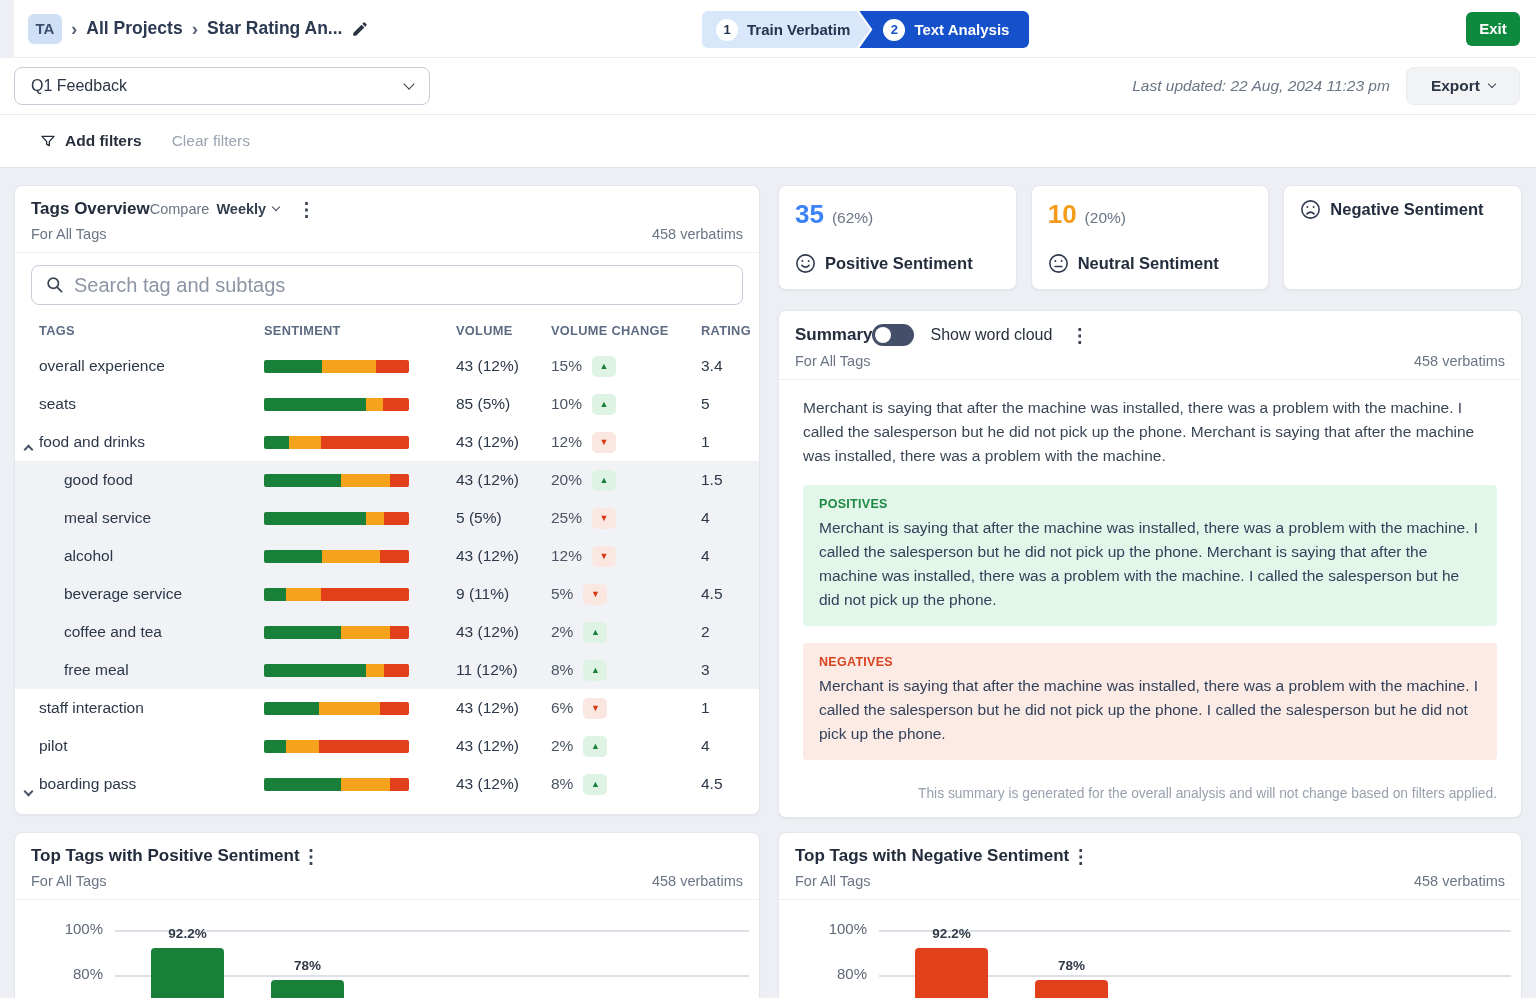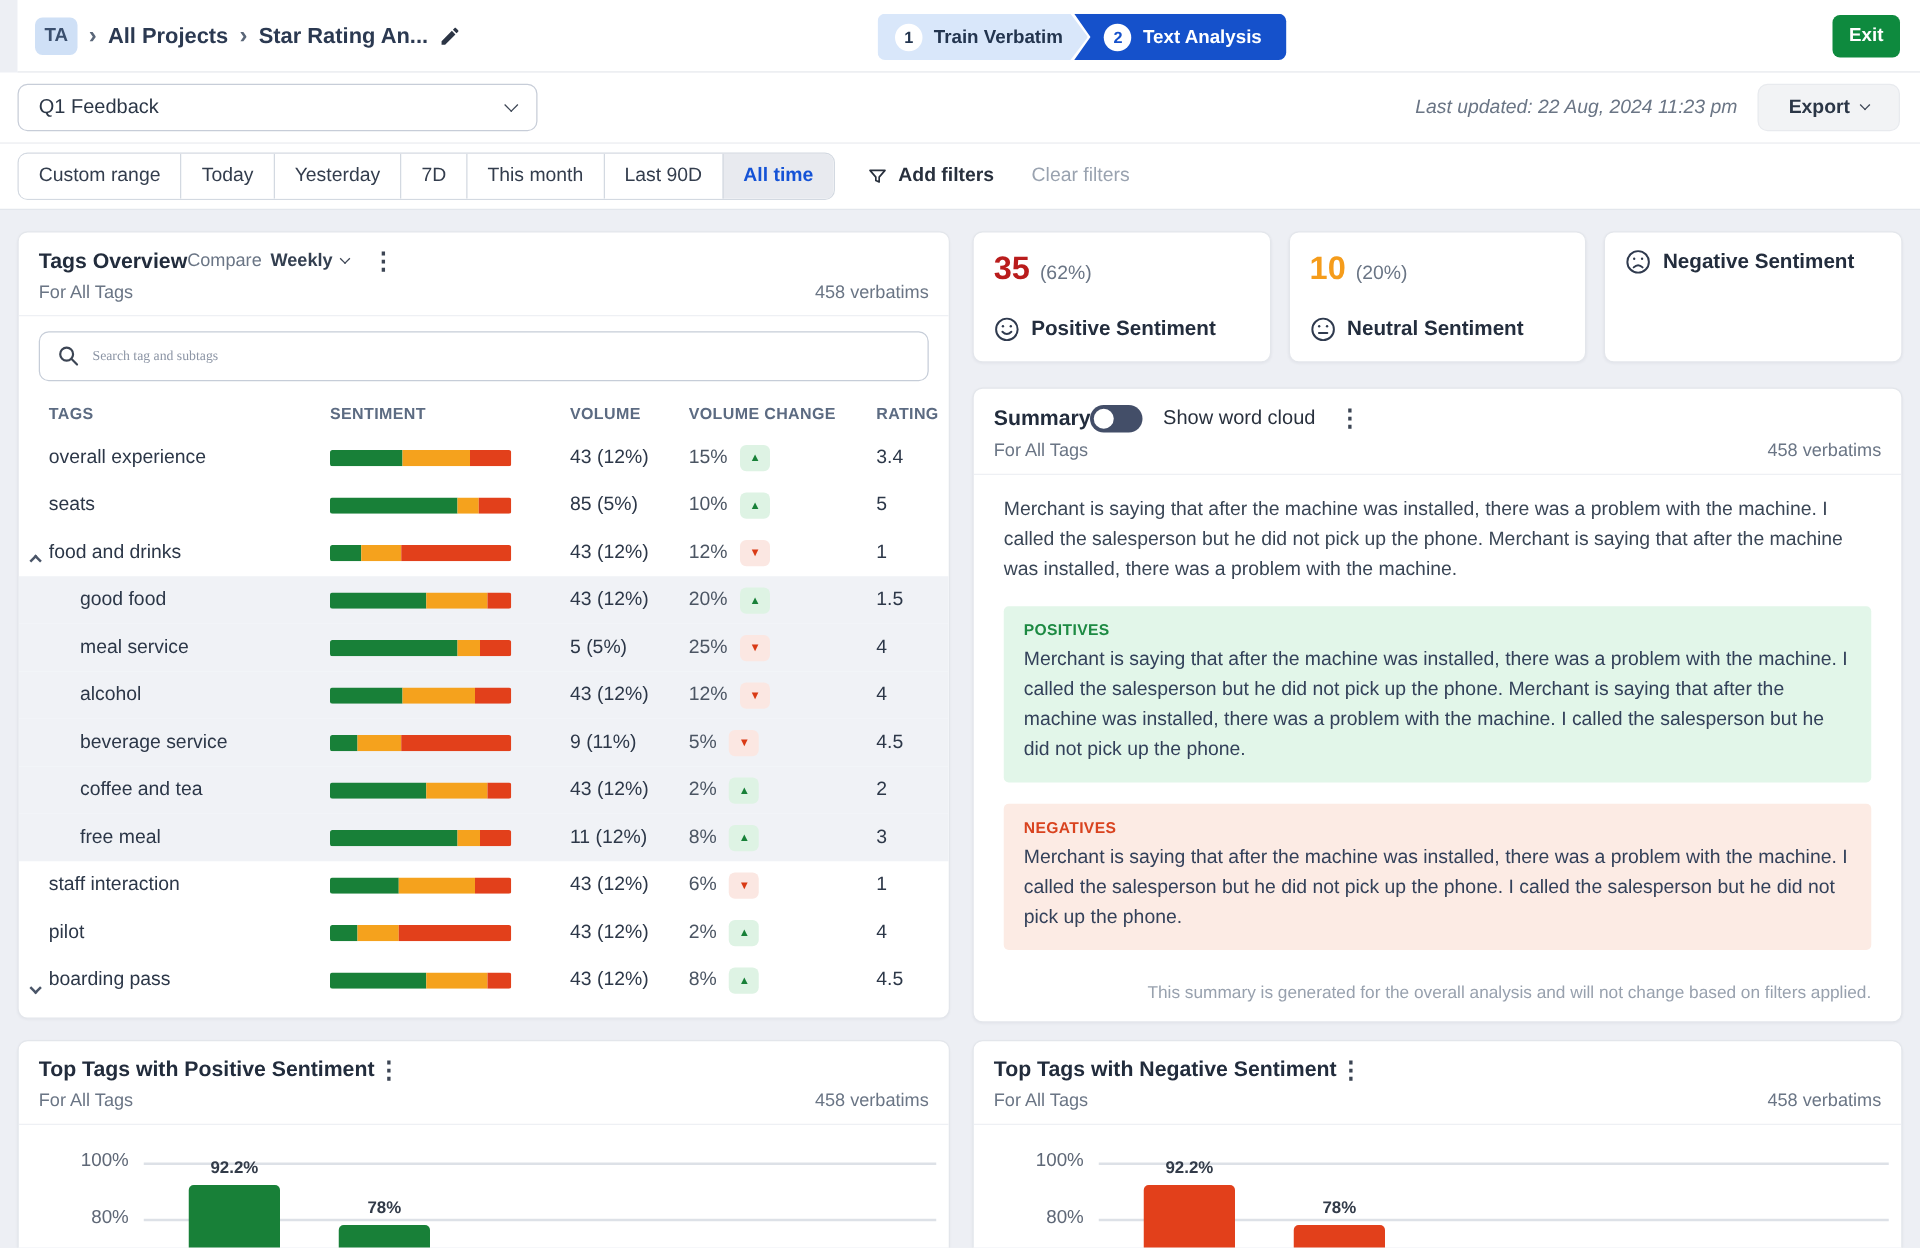--- a/index.html
+++ b/index.html
@@ -72,21 +72,21 @@
   .kebab { font-size:19px; font-weight:700; color:#3c4554; cursor:pointer; line-height:1;
            padding:0 2px; user-select:none; }
   .compare { display:flex; align-items:center; gap:7px; font-size:14.5px; color:#6a7585; cursor:pointer; }
   .compare b { color:#333f50; font-weight:600; }
   .ph-right { display:flex; align-items:center; gap:16px; }
 
   
   .tags-panel { height:630px; }
   .search-wrap { margin:12px 16px 8px; position:relative; }
   .search-wrap input { width:100%; height:40px; border:1.4px solid #c6cdd8; border-radius:8px;
-                       padding:0 12px 0 42px; font-size:11px; font-family:Liberation Serif, serif; color:#333f50; outline:none; }
+                       padding:0 12px 0 42px; font-size:20px; font-family:Liberation Sans, sans-serif; color:#333f50; outline:none; }
   .search-wrap input::placeholder { color:#8c95a5; }
   .search-ic { position:absolute; left:14px; top:10px; }
 
   .tgrid { display:grid; grid-template-columns:225px 192px 95px 150px 1fr; align-items:center;
            padding-left:24px; padding-right:12px; }
   .thead { height:34px; font-size:12.8px; font-weight:700; color:#5c6b82; letter-spacing:.3px; }
   .trow { height:38px; font-size:15.5px; color:#2c3748; position:relative; }
   .trow.sub { background:#f0f2f6; }
   .trow.sub .tag-cell { padding-left:25px; }
   .expander { position:absolute; left:10px; top:16px; }
@@ -172,29 +172,20 @@
   <div class="tb-right">
     <span class="last-updated">Last updated: 22 Aug, 2024 11:23 pm</span>
     <button class="export-btn">
       <span>Export</span>
       <span class="chev sm"></span>
     </button>
   </div>
 </div>
 
 <div class="filterbar">
-  <div class="range-tabs" id="range-tabs">
-      <button class="range-tab">Custom range</button>
-      <button class="range-tab">Today</button>
-      <button class="range-tab">Yesterday</button>
-      <button class="range-tab">7D</button>
-      <button class="range-tab">This month</button>
-      <button class="range-tab">Last 90D</button>
-      <button class="range-tab active">All time</button>
-    </div>
   <div class="add-filters">
     <svg width="16" height="16" viewBox="0 0 24 24" fill="none" stroke="#28303d" stroke-width="2">
         <path d="M3 5h18l-7 8v6l-4-2v-4L3 5z" stroke-linejoin="round"></path>
       </svg>
     <span>Add filters</span>
   </div>
   <span class="clear-filters">Clear filters</span>
 </div>
 
 <div class="content">
@@ -453,21 +444,21 @@
           <div class="cbar" style="left: 256px; width: 73px; top: 79.5px; height: 175.5px; background: rgb(24, 128, 56);"></div>
           <div class="cbar-label" style="left: 247.5px; top: 57.5px;">78%</div>
         </div>
       </div>
   </div>
 
   <div class="col-right">
     <div class="cards-row" id="cards-row">
         <div class="scard">
           <div class="scard-top">
-            <span class="scard-count" style="color: #b91c1c;">35</span>
+            <span class="scard-count" style="color: #3b82f6;">35</span>
             <span class="scard-pct">(62%)</span>
           </div>
           <div class="scard-bottom">
             <span style="display: flex;">
               <svg width="21" height="21" viewBox="0 0 20 20" fill="none" stroke="#2f3a4e" stroke-width="1.5" stroke-linecap="round">
                 <circle cx="10" cy="10" r="8.2"></circle>
                 <circle cx="7" cy="7.6" r="0.9" fill="#2f3a4e" stroke="none"></circle>
                 <circle cx="13" cy="7.6" r="0.9" fill="#2f3a4e" stroke="none"></circle>
                 <path d="M6.6 11.8q3.4 3.4 6.8 0"></path>
               </svg>

